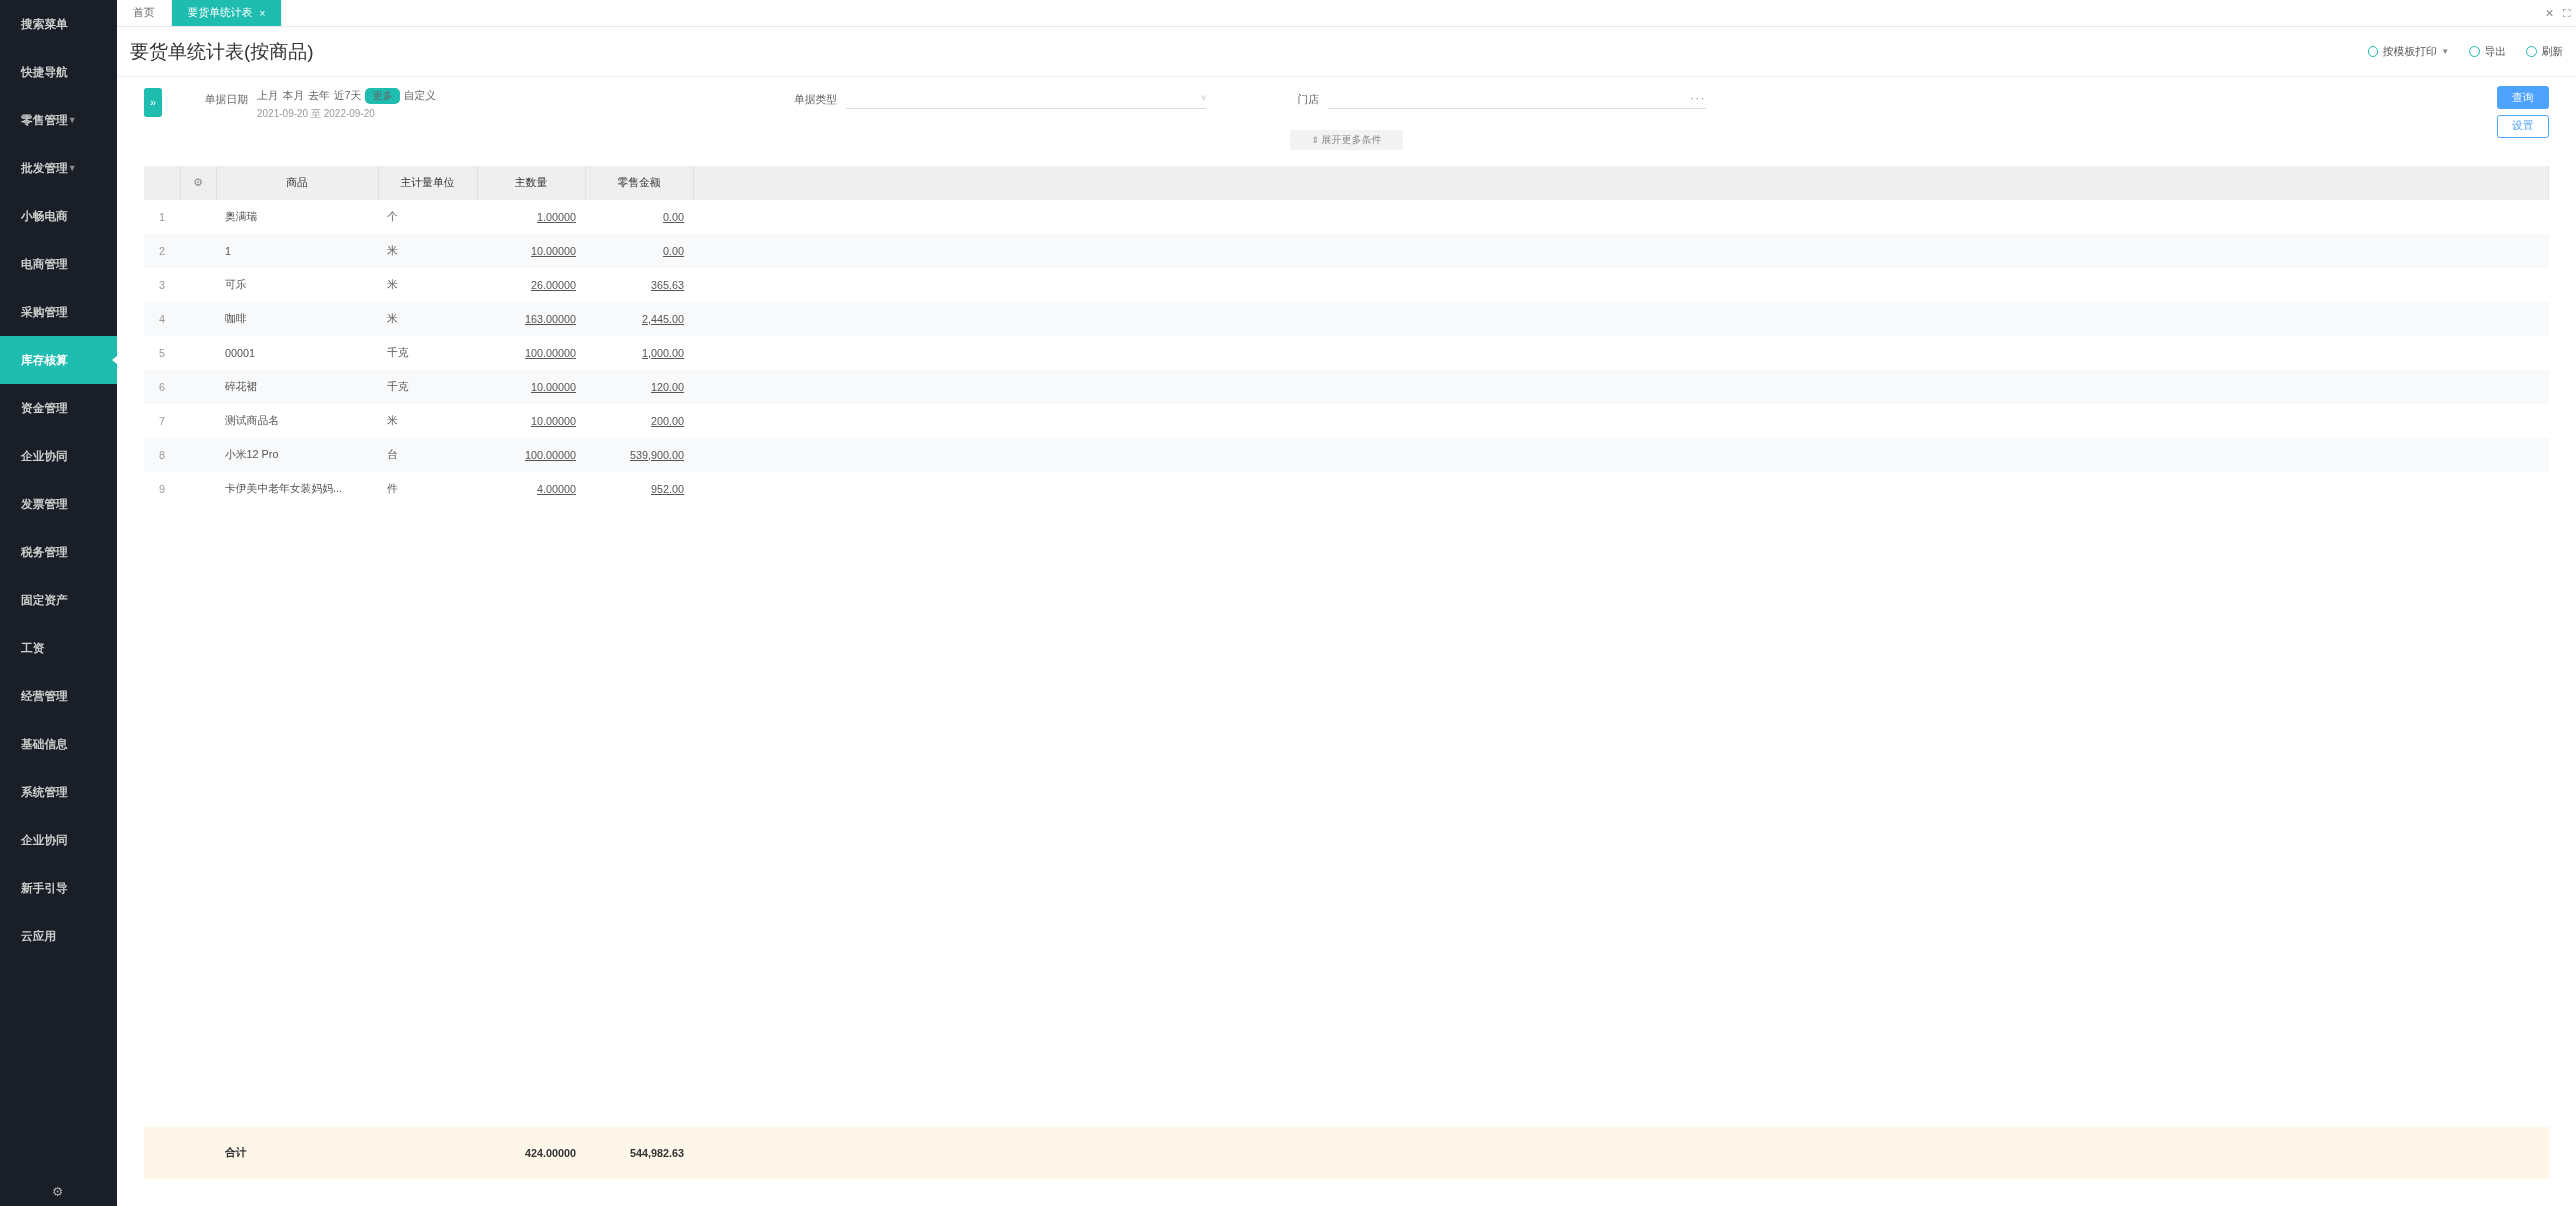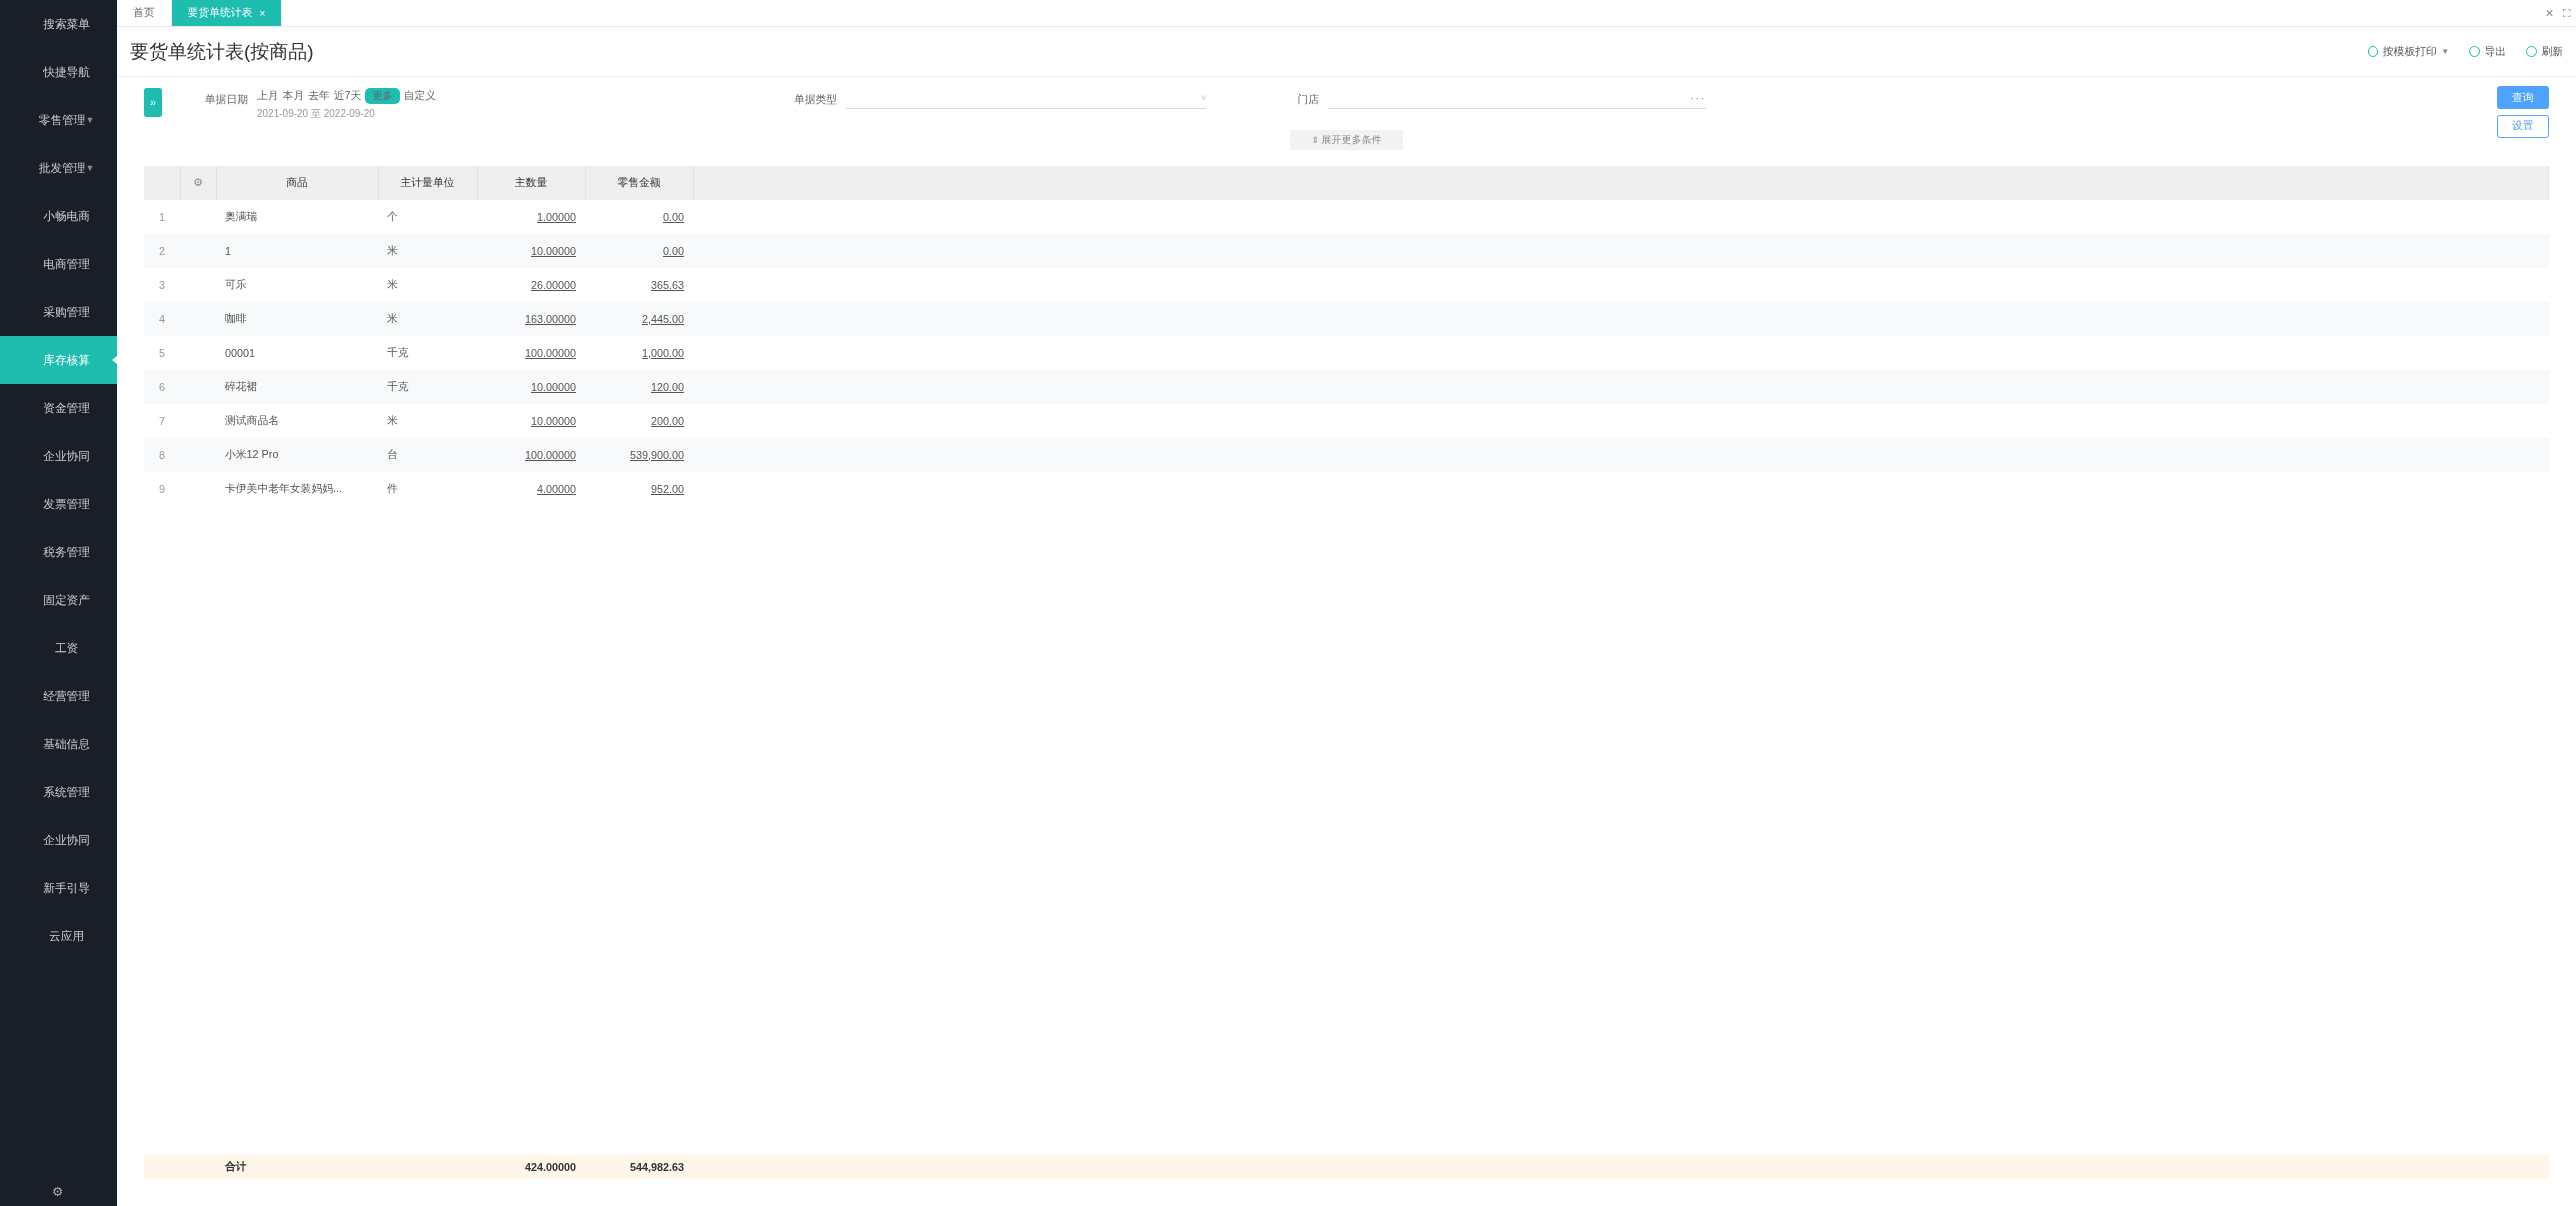--- a/index.html
+++ b/index.html
@@ -1,21 +1,21 @@
 <!DOCTYPE html>
 <html><head>
 <meta charset="utf-8">
 <style>
 * { box-sizing: border-box; margin: 0; padding: 0; }
 html,body { height:100%; font-family: "Microsoft YaHei", Arial, sans-serif; font-size:10.8px; color:#333; background:#fff; }
 body { display:flex; }
 
 
 .sidebar { width:117px; min-width:117px; background:#1a1f27; color:#ccc; display:flex; flex-direction:column; position:relative; }
-.sidebar .item { height:48px; line-height:48px; padding-left:27px; cursor:pointer; font-size:11.7px; display:flex; align-items:center; justify-content:center; padding-right:10.8px; }
+.sidebar .item { height:48px; line-height:48px; padding-left:21px; cursor:pointer; font-size:11.7px; display:flex; align-items:center; justify-content:flex-start; padding-right:10.8px;font-weight:bold; }
 .sidebar .item.active { background:#1fbdb0; color:#fff; position:relative; }
 .sidebar .item.active::after { content:''; position:absolute; right:0; top:50%; transform:translateY(-50%); width:0;height:0;border-top:4.5px solid transparent;border-bottom:4.5px solid transparent;border-right:5.4px solid #fff; }
 .sidebar .item .caret { font-size:9px; color:#888; }
 .sidebar .gear { position:absolute; bottom:7.2px; left:52px; color:#aaa; font-size:12.6px; cursor:pointer; }
 
 
 .main { flex:1; display:flex; flex-direction:column; min-width:0; }
 
 
 .tabbar { height:27px; display:flex; align-items:stretch; background:#fff; border-bottom:0.9px solid #e8e8e8; position:relative; }
@@ -65,21 +65,21 @@
 th { background:#efefef; height:34px; font-weight:normal; text-align:center; color:#333; border-right:0.9px solid #e2e2e2; font-size:10.8px; padding:0 9px; }
 th:first-child { width:36px; }
 th.gear-th { width:36px; color:#888; }
 td { height:34px; padding:0 9px; border-bottom:0; font-size:10.8px; color:#555; }
 tbody tr:nth-child(even) td { background:#f7f9fb; }
 td.num { text-align:center; color:#999; }
 td.right { text-align:right; text-decoration:underline; }
 td.prod { text-align:left; }
 
 
-.footer-row { background:#fdf6e9; height:24px; display:flex; align-items:center; padding:0 27px; font-size:10.8px; color:#333; font-weight:bold; }
+.footer-row { background:#fdf6e9; height:52px; display:flex; align-items:center; padding:0 27px; font-size:10.8px; color:#333; font-weight:bold; }
 .footer-row .total-label { width:90px; margin-left:54px; }
 .footer-row .t1 { width:261px; text-align:right; }
 .footer-row .t2 { width:108px; text-align:right; }
 
 .bottom-pad { height:27px; }
 </style>
 </head>
 <body>
 
 <div class="sidebar" id="sidebar">

